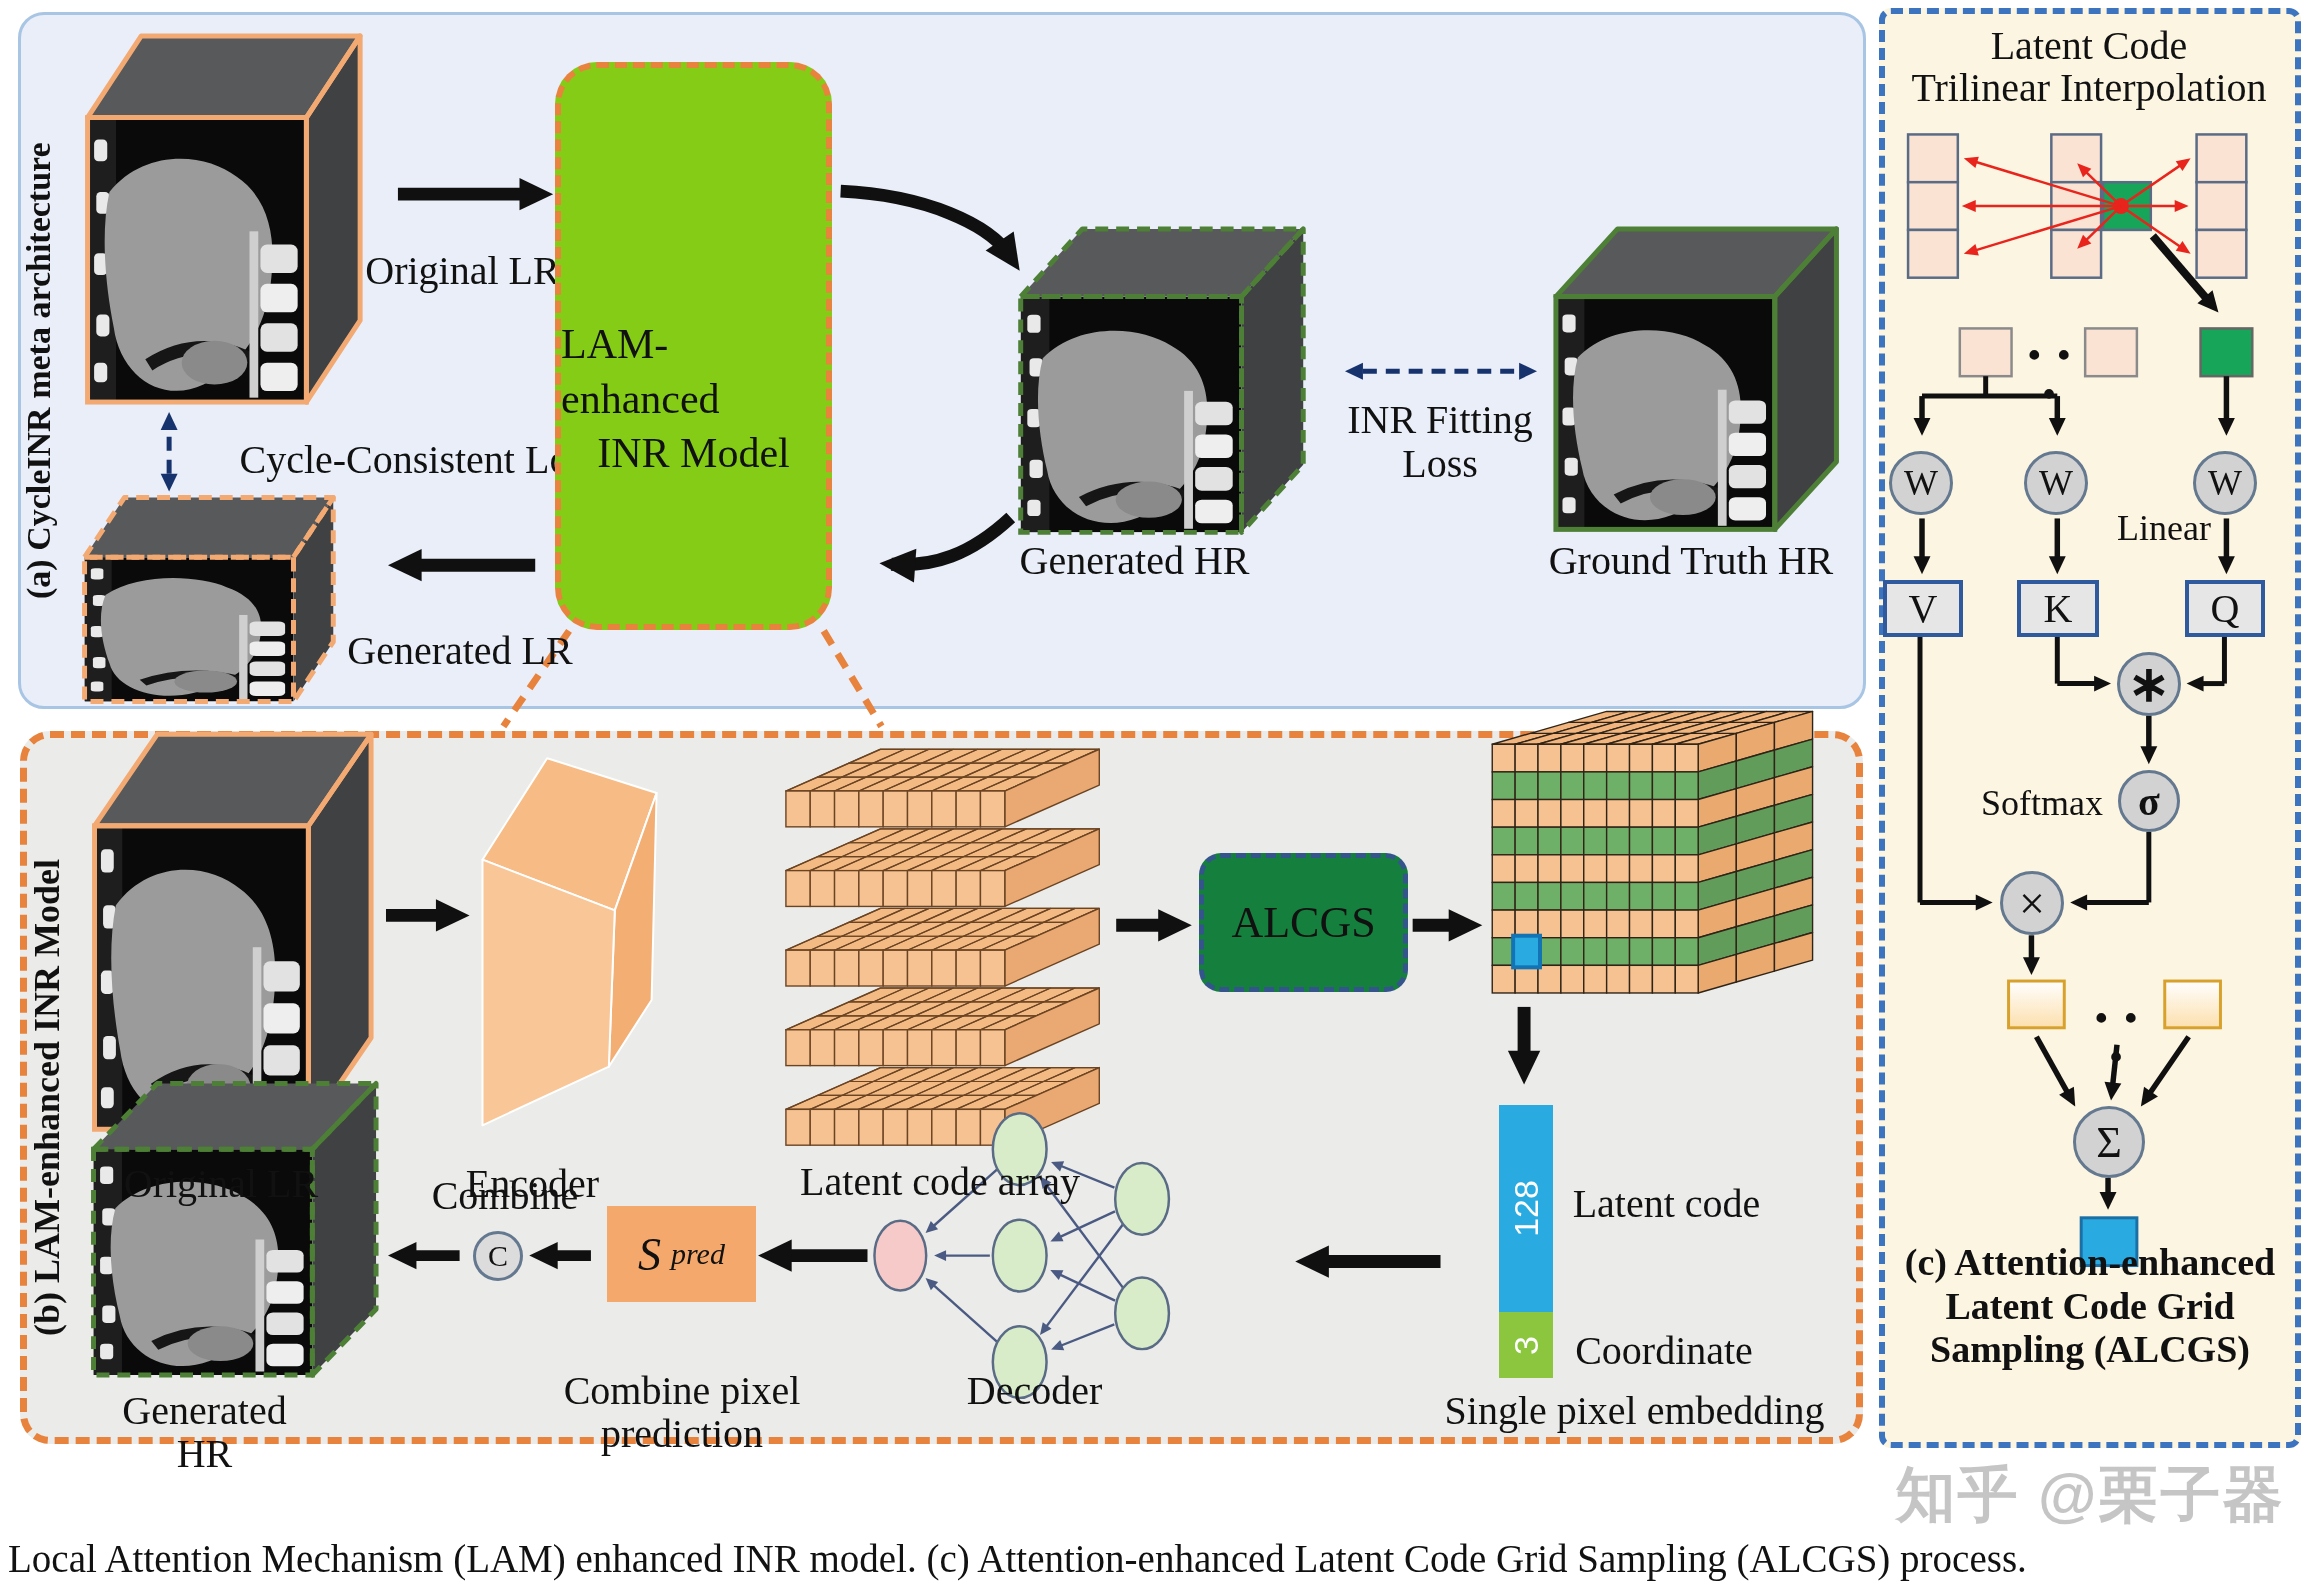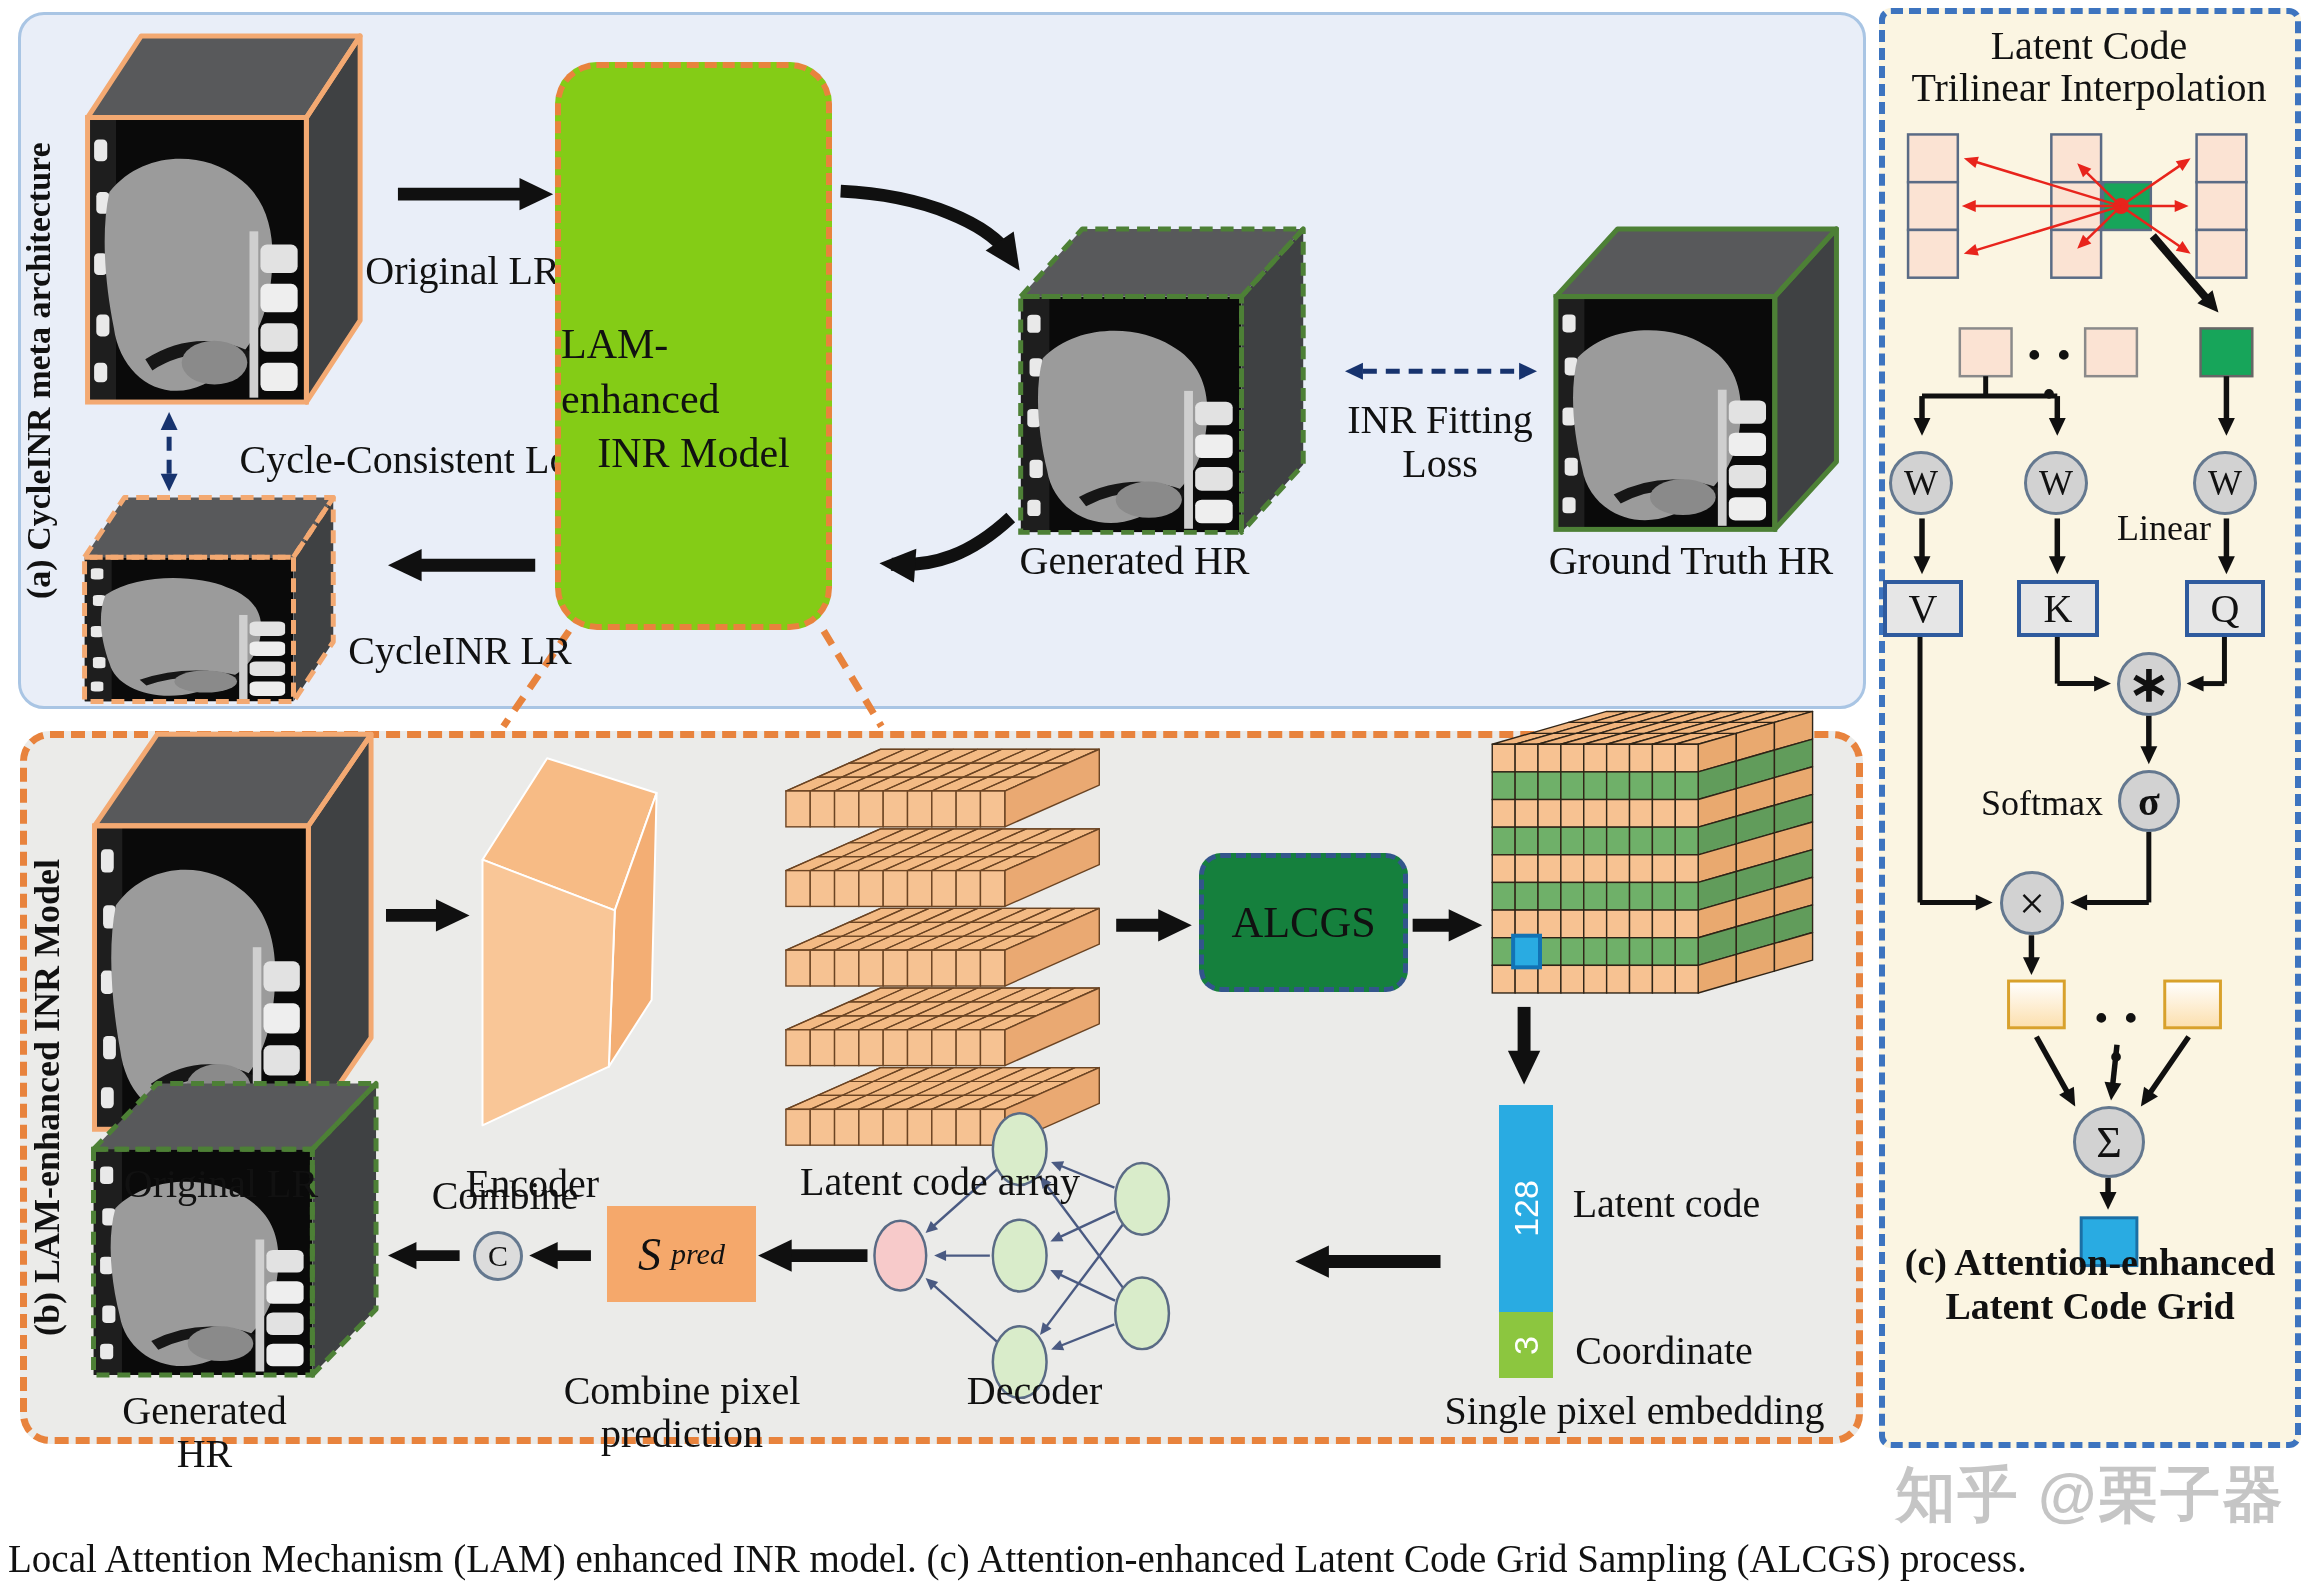--- a/index.html
+++ b/index.html
@@ -595,21 +595,21 @@
       </g>
       <g>
         <line x1="572" y1="634" x2="506" y2="730" stroke="#e8833d" stroke-width="7" stroke-dasharray="16 11"></line>
         <line x1="828" y1="634" x2="886" y2="730" stroke="#e8833d" stroke-width="7" stroke-dasharray="16 11"></line>
       </g>
     </svg>
 
   <div class="vlabel" style="left:20px;top:68px;height:605px;font-size:34px;">(a) CycleINR meta architecture</div>
   <div class="lbl" style="left:338px;top:249px;width:249px;">Original LR</div>
   <div class="lbl" style="left:191px;top:438px;width:458px;">Cycle-Consistent Loss</div>
-  <div class="lbl" style="left:343px;top:629px;width:234px;">CycleINR LR</div>
+  <div class="lbl" style="left:343px;top:629px;width:234px;">Generated LR</div>
   <div class="box lam-box">
     <span>LAM-enhanced</span>
     <span>INR Model</span>
   </div>
   <div class="lbl" style="left:1010px;top:539px;width:249px;">Generated HR</div>
   <div class="lbl" style="left:1333px;top:398px;width:214px;">INR Fitting</div>
   <div class="lbl" style="left:1333px;top:442px;width:214px;">Loss</div>
   <div class="lbl" style="left:1537px;top:539px;width:308px;">Ground Truth HR</div>
 
   <div class="vlabel" style="left:26px;top:774px;height:647px;font-size:36px;">(b) LAM-enhanced INR Model</div>
@@ -671,17 +671,18 @@
     </div>
   <div class="box circle" style="left:2000px;top:871px;width:64px;height:64px;font-size:46px;">
       <span>×</span>
     </div>
   <div class="lbl dots" style="left:2083px;top:999px;width:70px;">• • •</div>
   <div class="box circle" style="left:2073px;top:1106px;width:72px;height:72px;font-size:44px;">
       <span>Σ</span>
     </div>
   <div class="lbl c-cap" style="left:1886px;top:1286px;width:408px;">Latent Code Grid</div>
   <div class="lbl c-cap" style="left:1886px;top:1242px;width:408px;">(c) Attention-enhanced</div>
+  <div class="lbl c-cap" style="left:1886px;top:1329px;width:408px;">Sampling (ALCGS)</div>
 
   <div class="watermark">知乎 @栗子器</div>
   <div class="caption" style="top:1536px;">Local Attention Mechanism (LAM) enhanced INR model. (c) Attention-enhanced Latent Code Grid Sampling (ALCGS) process.</div>
 </div>
 
 
 </body></html>

